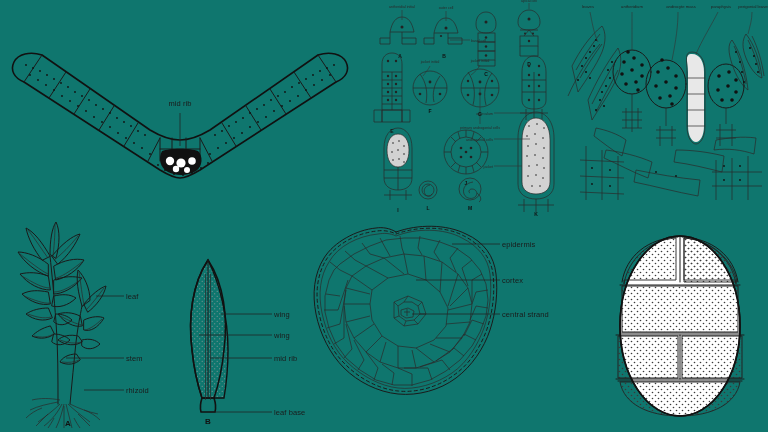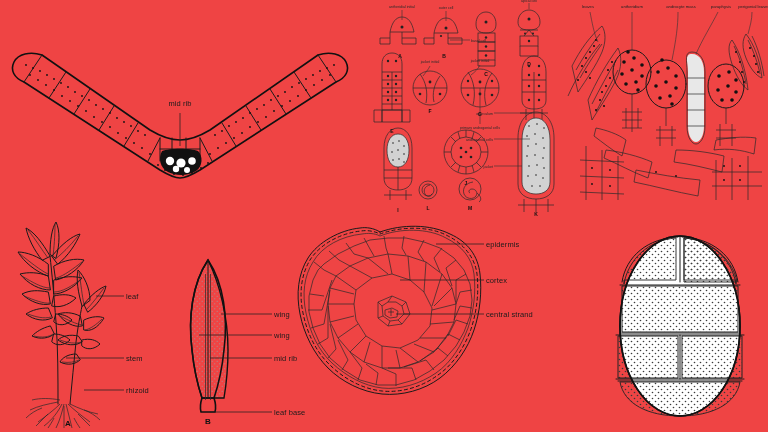--- a/index.html
+++ b/index.html
@@ -1,18 +1,18 @@
 <!DOCTYPE html>
 <html><head>
 <meta charset="utf-8">
 <style>
   html,body{margin:0;padding:0;background:#fff;}
   body{width:768px;height:432px;overflow:hidden;
        font-family:"Liberation Sans",sans-serif;color:#111;}
-  .sheet{position:relative;width:768px;height:432px;background:#ef4444;}
+  .sheet{position:relative;width:768px;height:432px;background:#0f766e;}
   .panel{position:absolute;}
   svg{display:block;overflow:visible;}
   .ln{fill:none;stroke:#1a1a1a;stroke-width:1;stroke-linejoin:round;stroke-linecap:round;}
   .ln-thin{fill:none;stroke:#2a2a2a;stroke-width:.7;}
   .ln-thick{fill:none;stroke:#111;stroke-width:1.6;stroke-linejoin:round;}
   .fillw{fill:#ffffff;}
   .fillk{fill:#111;}
   .fillg{fill:#e8e8e8;}
   .fillgg{fill:#d2d2d2;}
   .lead{fill:none;stroke:#222;stroke-width:.75;}
@@ -666,21 +666,21 @@
         <path class="lead" d="M44,172 L106,172"></path>
       </g>
       <text class="lbl" x="108" y="76.5">wing</text>
       <text class="lbl" x="108" y="97.5">wing</text>
       <text class="lbl" x="108" y="120.5">mid rib</text>
       <text class="lbl" x="108" y="174.5">leaf base</text>
       <text class="plt mid" x="42" y="184">B</text>
     </svg>
   </div>
 
-  <div class="panel" style="left:284px;top:218px;width:290px;height:200px;">
+  <div class="panel" style="left:300px;top:218px;width:290px;height:200px;">
     <svg width="290" height="200" viewBox="0 0 290 200">
       <g>
 
         <path class="ln" d="M96,14 C118,6 146,6 166,16 C184,24 194,38 196,56
                             C198,74 196,94 190,112 C184,130 172,148 156,160
                             C140,172 118,178 98,176 C78,174 58,164 44,150
                             C30,136 20,116 16,96 C12,76 14,56 24,40
                             C34,24 56,12 76,10 C82,9 90,10 96,14 Z"></path>
         <path class="ln-thin" d="M96,18 C116,10 144,10 162,20 C178,28 188,40 190,56
                                  C192,74 190,92 184,110 C178,126 168,144 152,155

